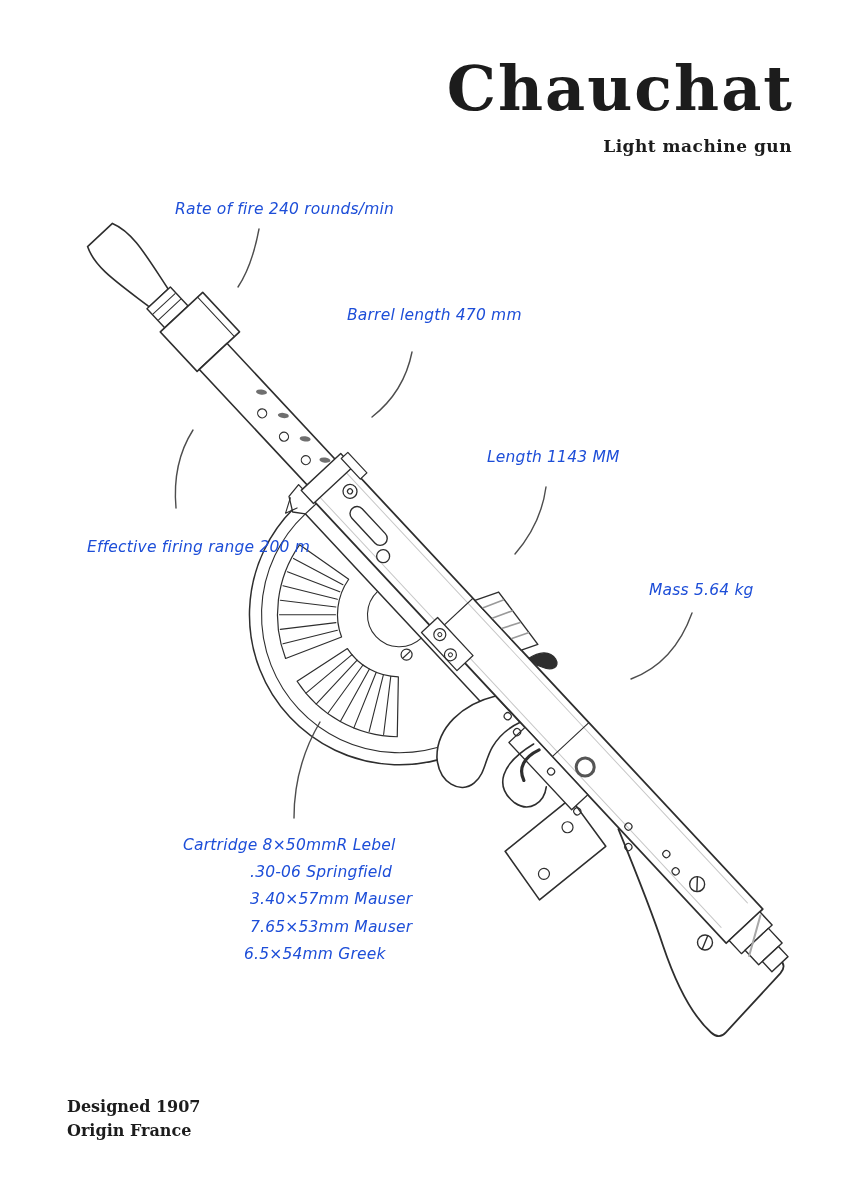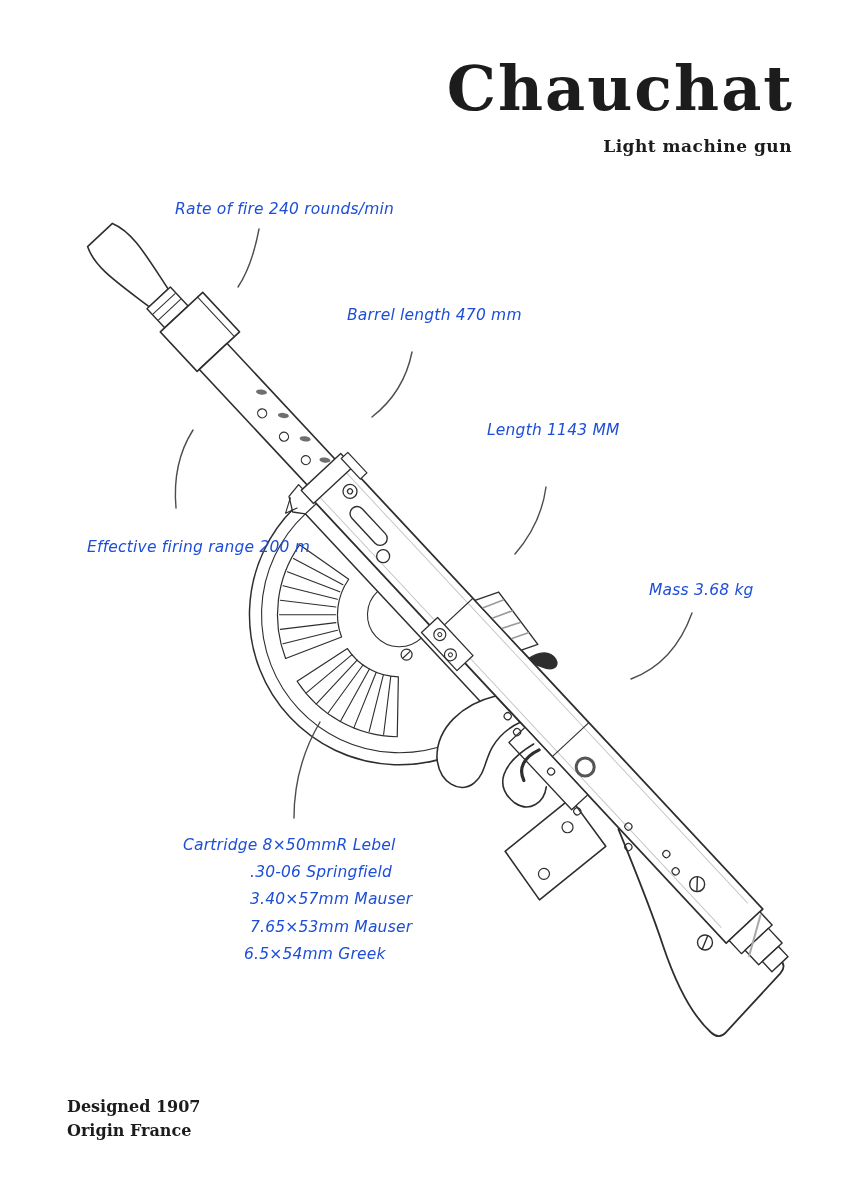--- a/index.html
+++ b/index.html
@@ -195,23 +195,23 @@
       <path d="M692 613 Q674 663 631 679"></path>
       <path d="M320 722 Q294 766 294 818"></path>
     </g>
   </svg>
 
   <div class="title">Chauchat</div>
   <div class="subtitle">Light machine gun</div>
 
   <div class="label" style="left:175px;top:200px">Rate of fire 240 rounds/min</div>
   <div class="label" style="left:347px;top:306px">Barrel length 470 mm</div>
-  <div class="label" style="left:487px;top:421px">Length 1143 MM</div>
+  <div class="label" style="left:487px;top:448px">Length 1143 MM</div>
   <div class="label" style="left:87px;top:538px">Effective firing range 200 m</div>
-  <div class="label" style="left:649px;top:581px">Mass 3.68 kg</div>
+  <div class="label" style="left:649px;top:581px">Mass 5.64 kg</div>
 
   <div class="label" style="left:183px;top:836px">Cartridge 8×50mmR Lebel</div>
   <div class="label" style="left:250px;top:863px">.30-06 Springfield</div>
   <div class="label" style="left:250px;top:890px">3.40×57mm Mauser</div>
   <div class="label" style="left:250px;top:918px">7.65×53mm Mauser</div>
   <div class="label" style="left:244px;top:945px">6.5×54mm Greek</div>
 
   <div class="footer-line" style="top:1097px">Designed 1907</div>
   <div class="footer-line" style="top:1121px">Origin France</div>
 </div>

